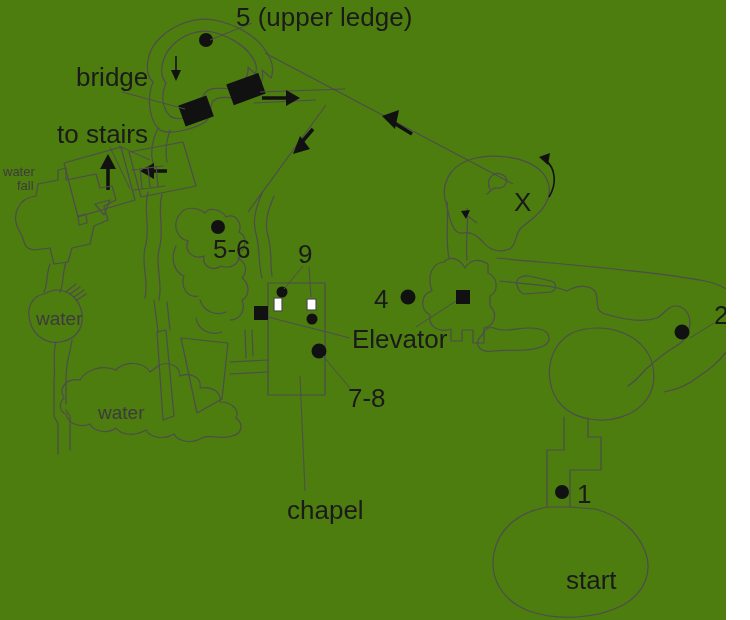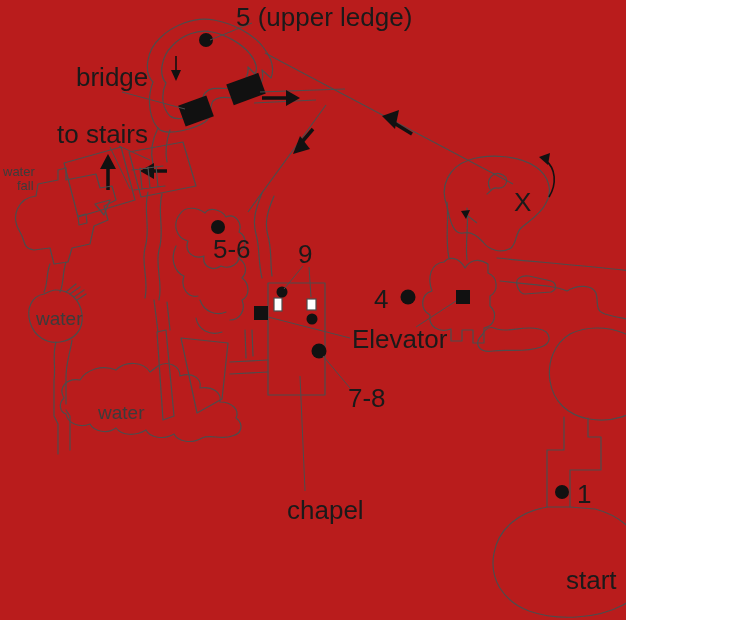--- a/index.html
+++ b/index.html
@@ -1,16 +1,16 @@
 <!DOCTYPE html>
 <html><head>
 <meta charset="utf-8">
 <style>
   html,body{margin:0;padding:0;background:#ffffff;}
-  #stage{position:relative;width:626px;height:620px;background:#b91c1c;overflow:hidden;}
+  #stage{position:relative;width:726px;height:620px;background:#4d7c0f;overflow:hidden;}
   svg{display:block;}
   svg text{font-family:"Liberation Sans",sans-serif;fill:#1a1a1a;}
   .lbl-lg{font-size:26px;}
   .lbl-md{font-size:19px;fill:#3c3c3c;}
   .lbl-sm{font-size:13px;fill:#3c3c3c;}
   .outline{fill:none;stroke:#4d4d4d;stroke-width:1.2;stroke-linejoin:round;stroke-linecap:round;}
   .leader{fill:none;stroke:#4d4d4d;stroke-width:1;}
   .route{fill:none;stroke:#4d4d4d;stroke-width:1.1;}
   .thick{fill:none;stroke:#111;stroke-width:3.5;}
   .thin-arrow{fill:none;stroke:#111;stroke-width:1.6;}

